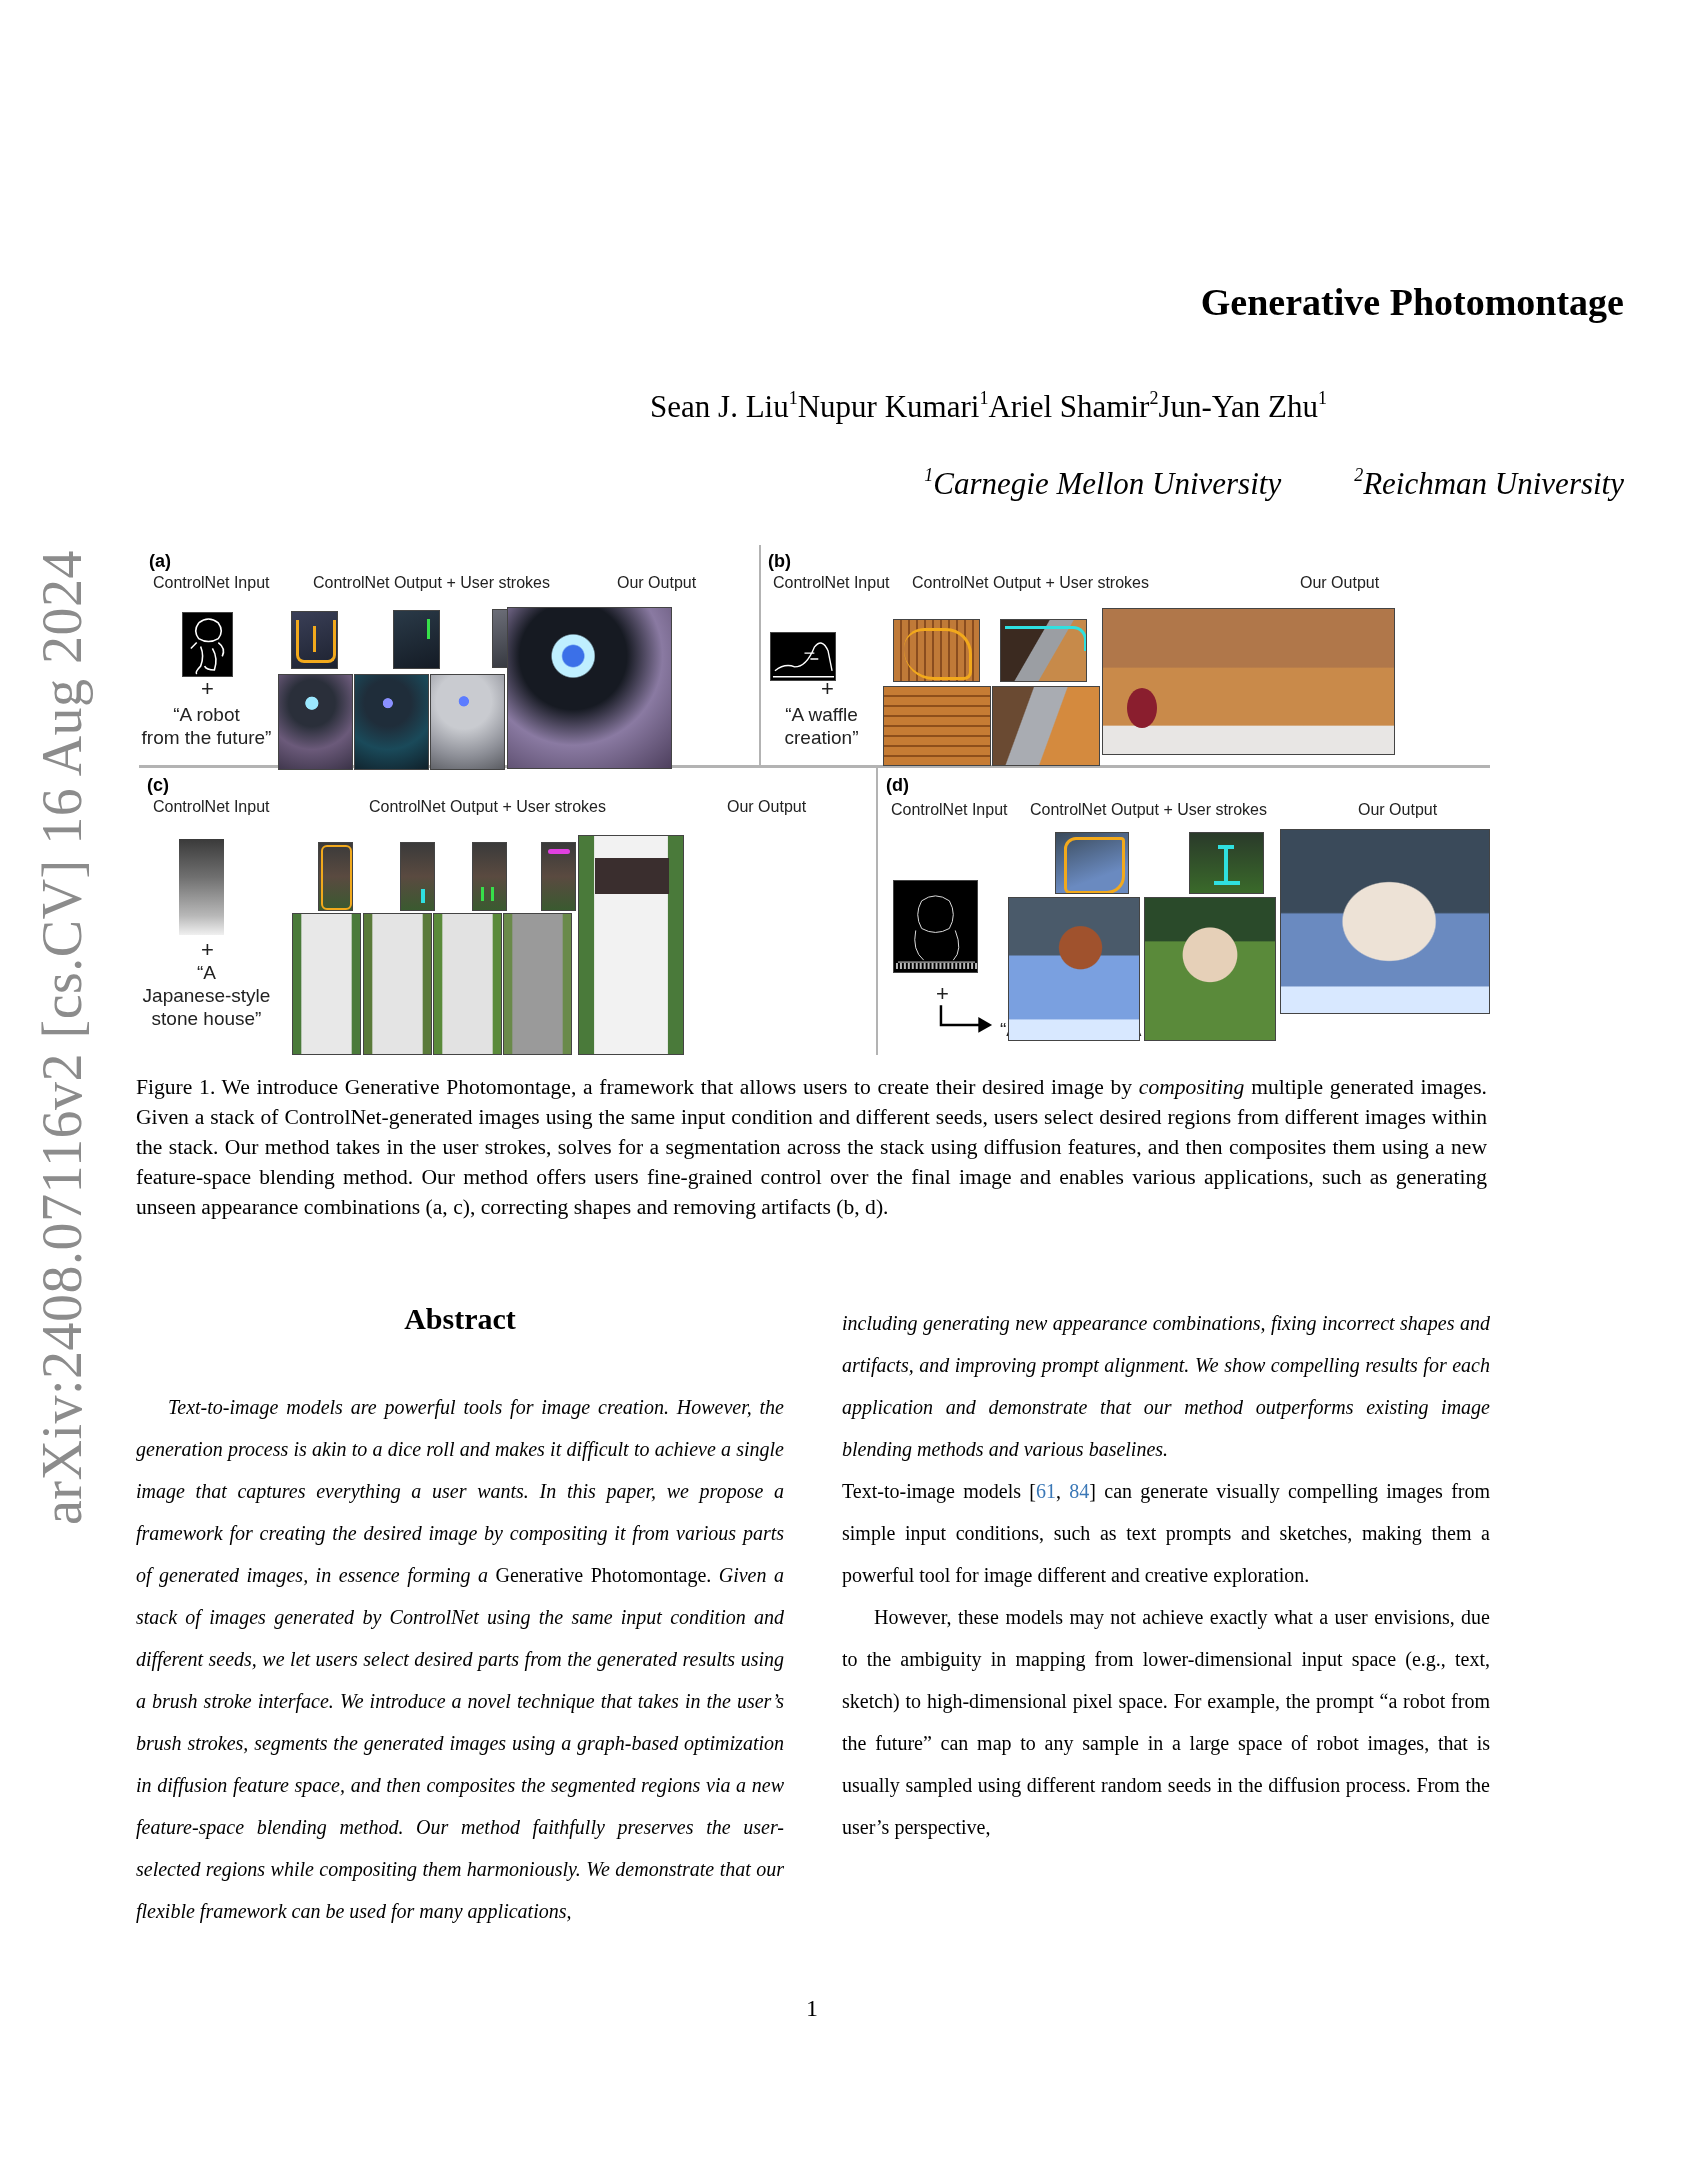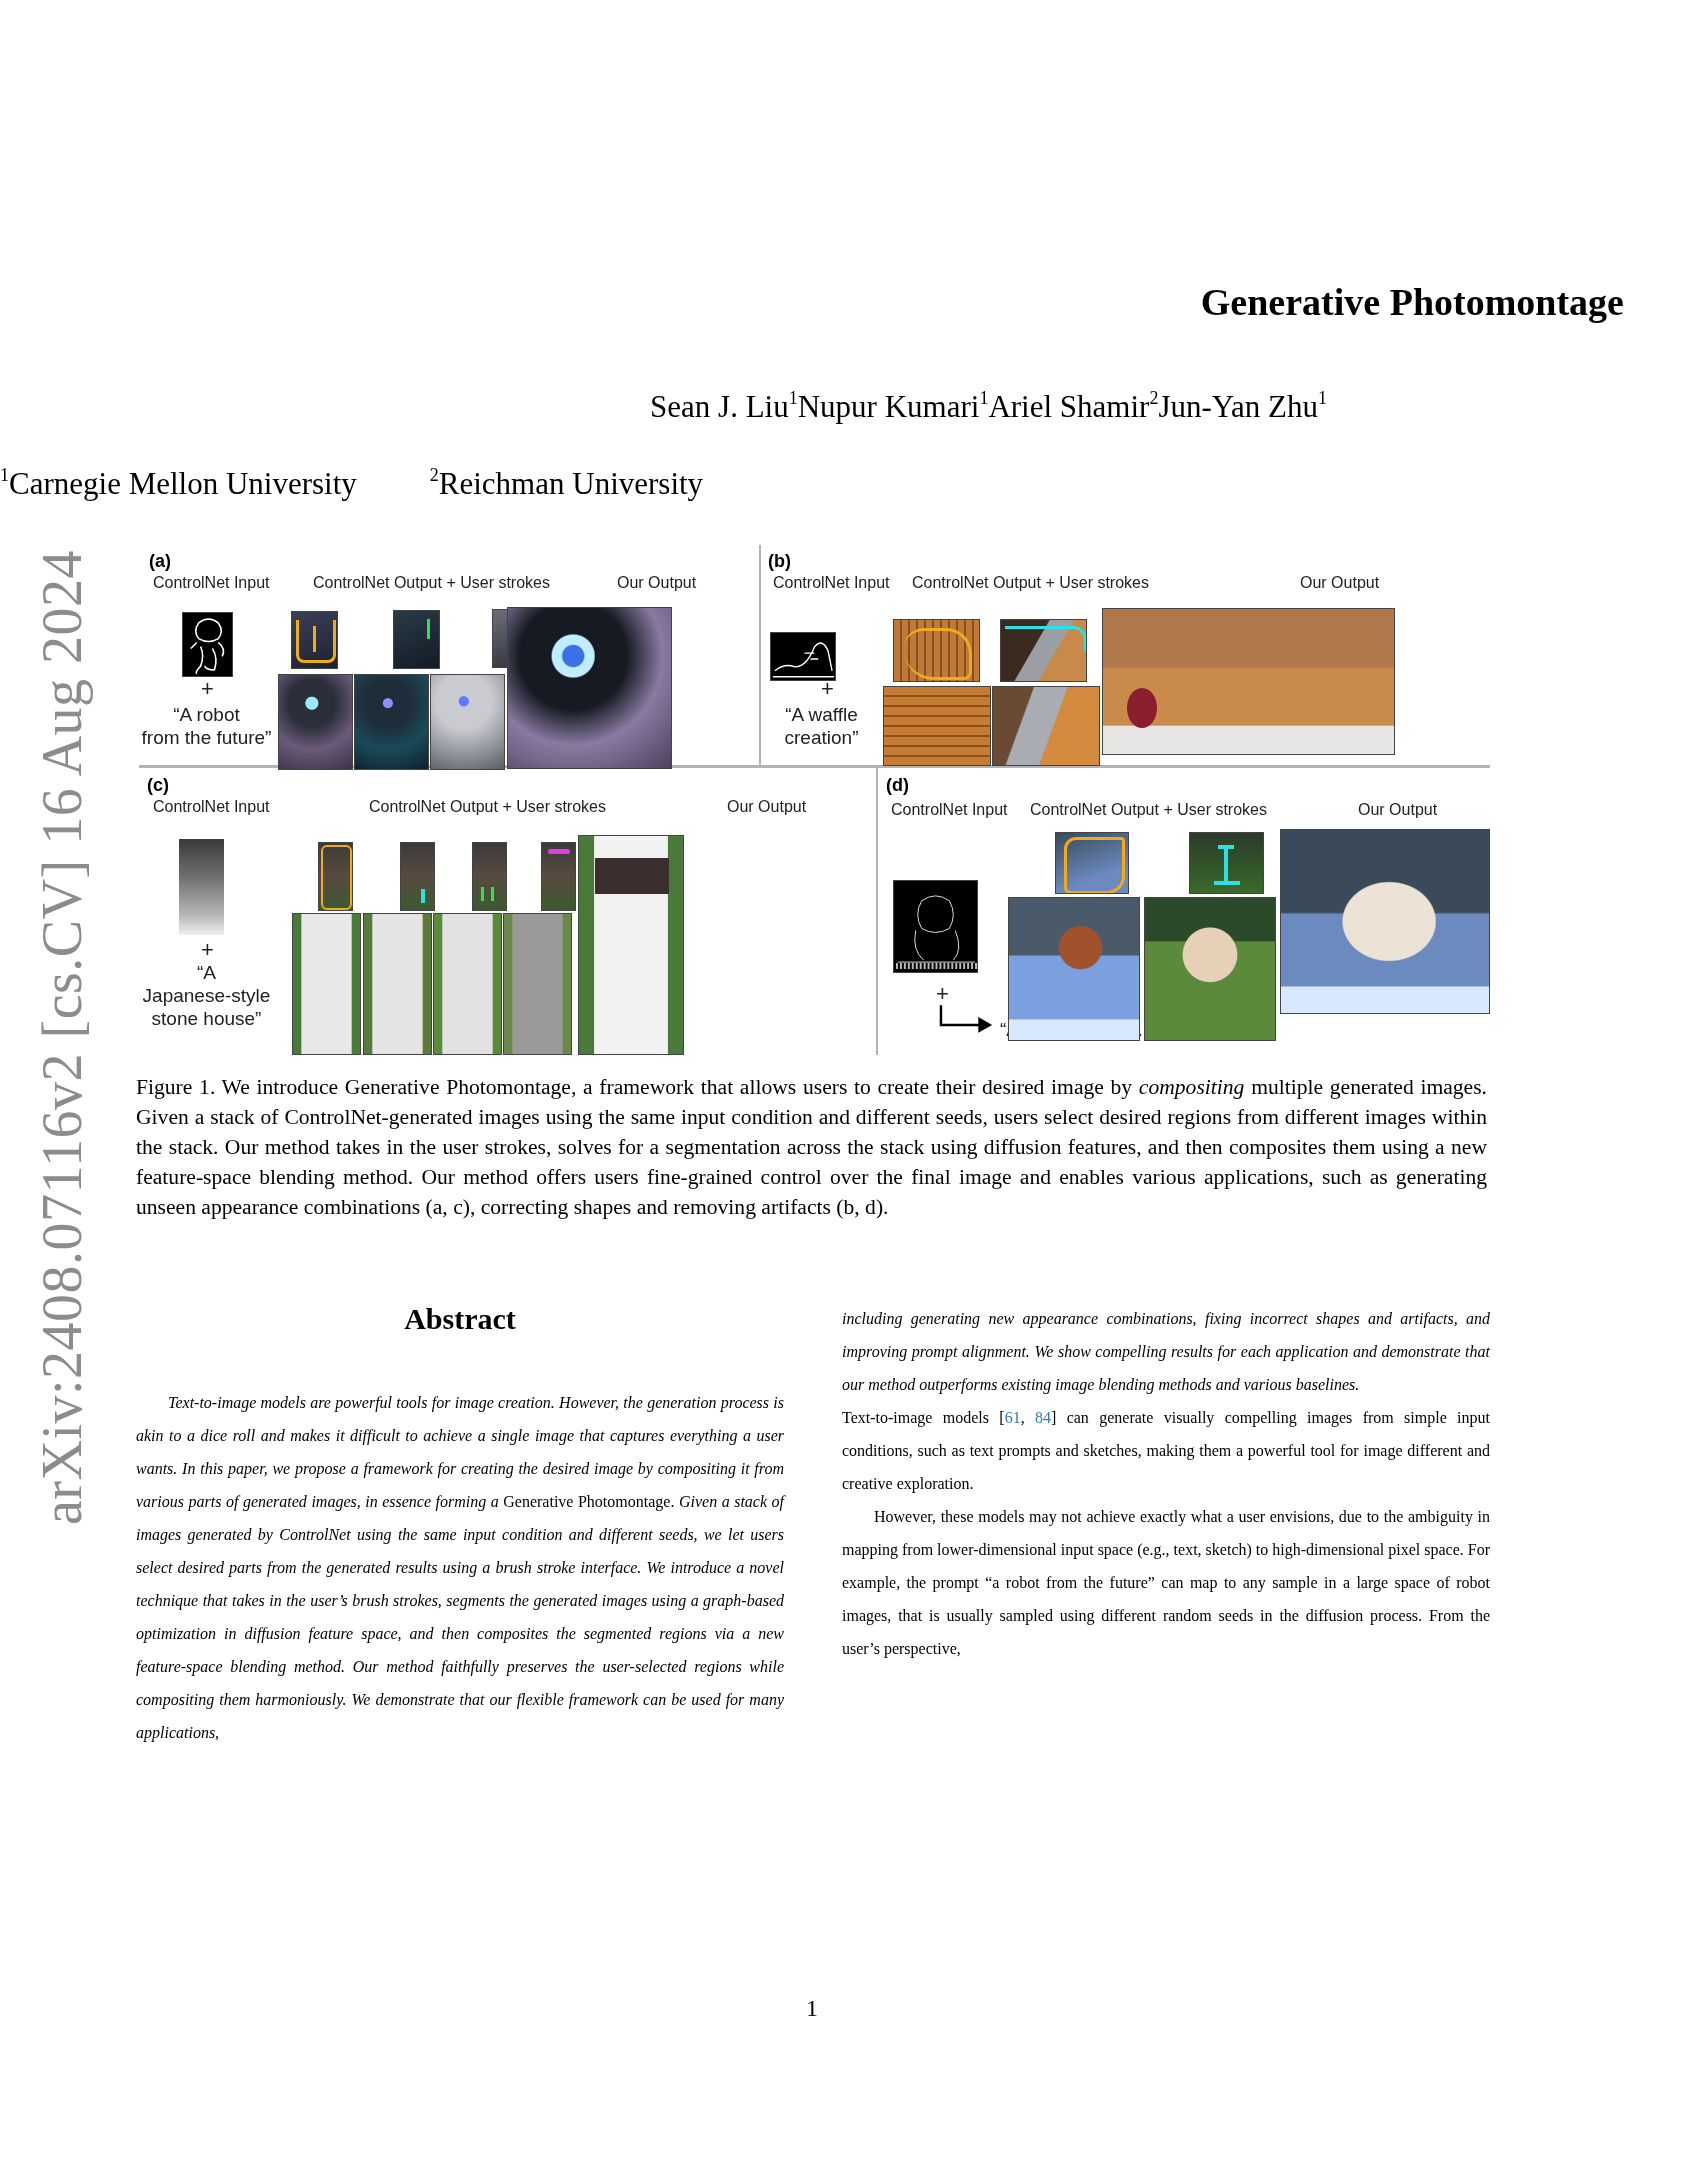--- a/index.html
+++ b/index.html
@@ -11,42 +11,42 @@
   
   #arxiv { left: 28px; top: 1525px; width: 980px; height: 69px;
            transform: rotate(-90deg); transform-origin: 0 0;
            font-size: 56px; color: #8c8c8c; white-space: nowrap; letter-spacing: 0.5px;
            font-family: "Liberation Serif", "DejaVu Serif", serif; line-height: 69px; }
 
   
   #title { left: 0; width: 1624px; top: 280px; text-align: right; font-size: 38px; font-weight: bold; }
   #authors { left: 337px; top: 388px; width: 990px; display: flex; justify-content: flex-end; font-size: 31px; }
   #authors sup, #affils sup { font-size: 18px; vertical-align: 13px; }
-  #affils { left: 0; width: 1624px; top: 465px; text-align: left; font-size: 31px; }
+  #affils { left: 0; width: 1624px; top: 465px; text-align: right; font-size: 31px; font-style: italic; }
   #affils span + span { margin-left: 73px; }
 
   
   #figure { left: 139px; top: 545px; width: 1351px; height: 510px; }
   .vline { position: absolute; width: 2px; background: #b3b3b3; }
   .hline { position: absolute; height: 3px; background: #b3b3b3; }
   .plabel { position: absolute; font-weight: bold; font-size: 18px; }
   .hdr { position: absolute; font-size: 16px; color: #222; white-space: nowrap; }
   .img { position: absolute; border: 1px solid #444; box-sizing: border-box; overflow: hidden; }
   .prompt { position: absolute; font-size: 19px; text-align: center; line-height: 23px; color: #222; }
   .plus { position: absolute; font-size: 22px; color: #222; }
   .stroke { position: absolute; border-radius: 6px; }
 
   
   #caption { left: 136px; top: 1072px; width: 1351px; font-size: 21.6px; line-height: 30px; text-align: justify; }
 
   
   #col-left { left: 136px; top: 1302px; width: 648px; }
   #col-right { left: 842px; top: 1302px; width: 648px; }
   .sec-h { font-size: 30px; font-weight: bold; }
-  .body-text { font-size: 16px; line-height: 33px; text-align: justify; }
+  .body-text { font-size: 20px; line-height: 42px; text-align: justify; }
   .it { font-style: italic; }
   .cite { color: #3a77b6; }
   #pagenum { left: 0; width: 1624px; top: 1995px; text-align: center; font-size: 24px; }
 </style>
 </head>
 <body>
 
 <div id="arxiv" class="abs">arXiv:2408.07116v2  [cs.CV]  16 Aug 2024</div>
 
 <div id="title" class="abs">Generative Photomontage</div>

